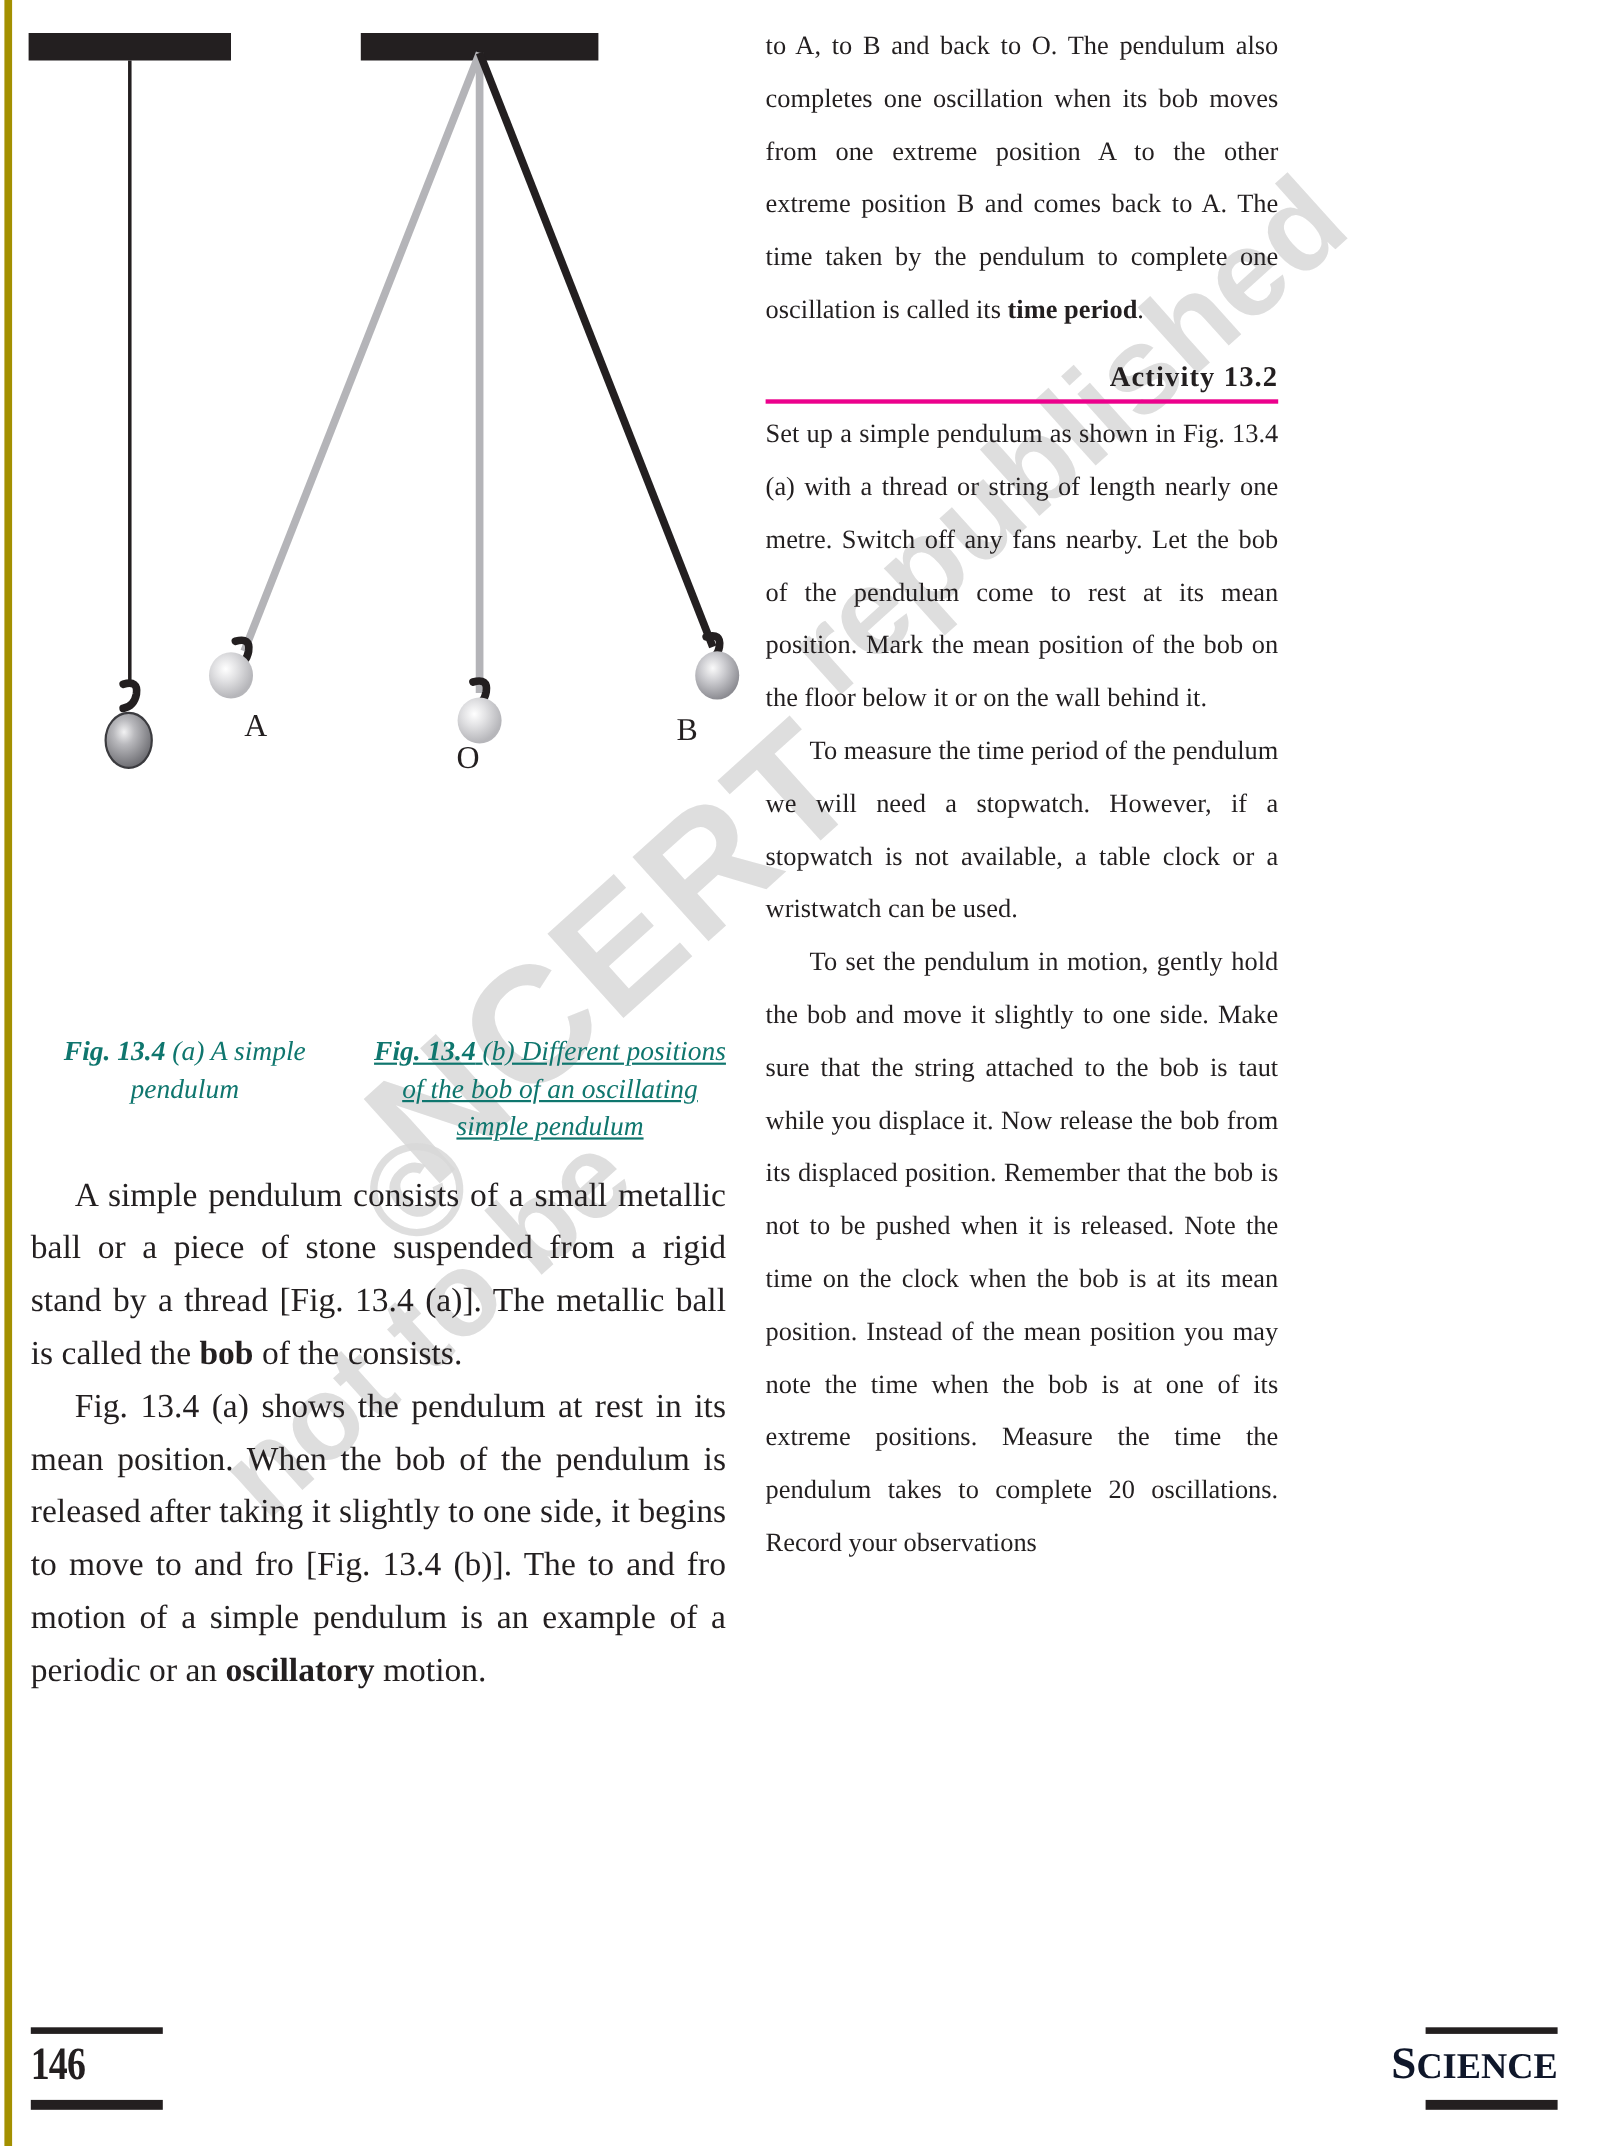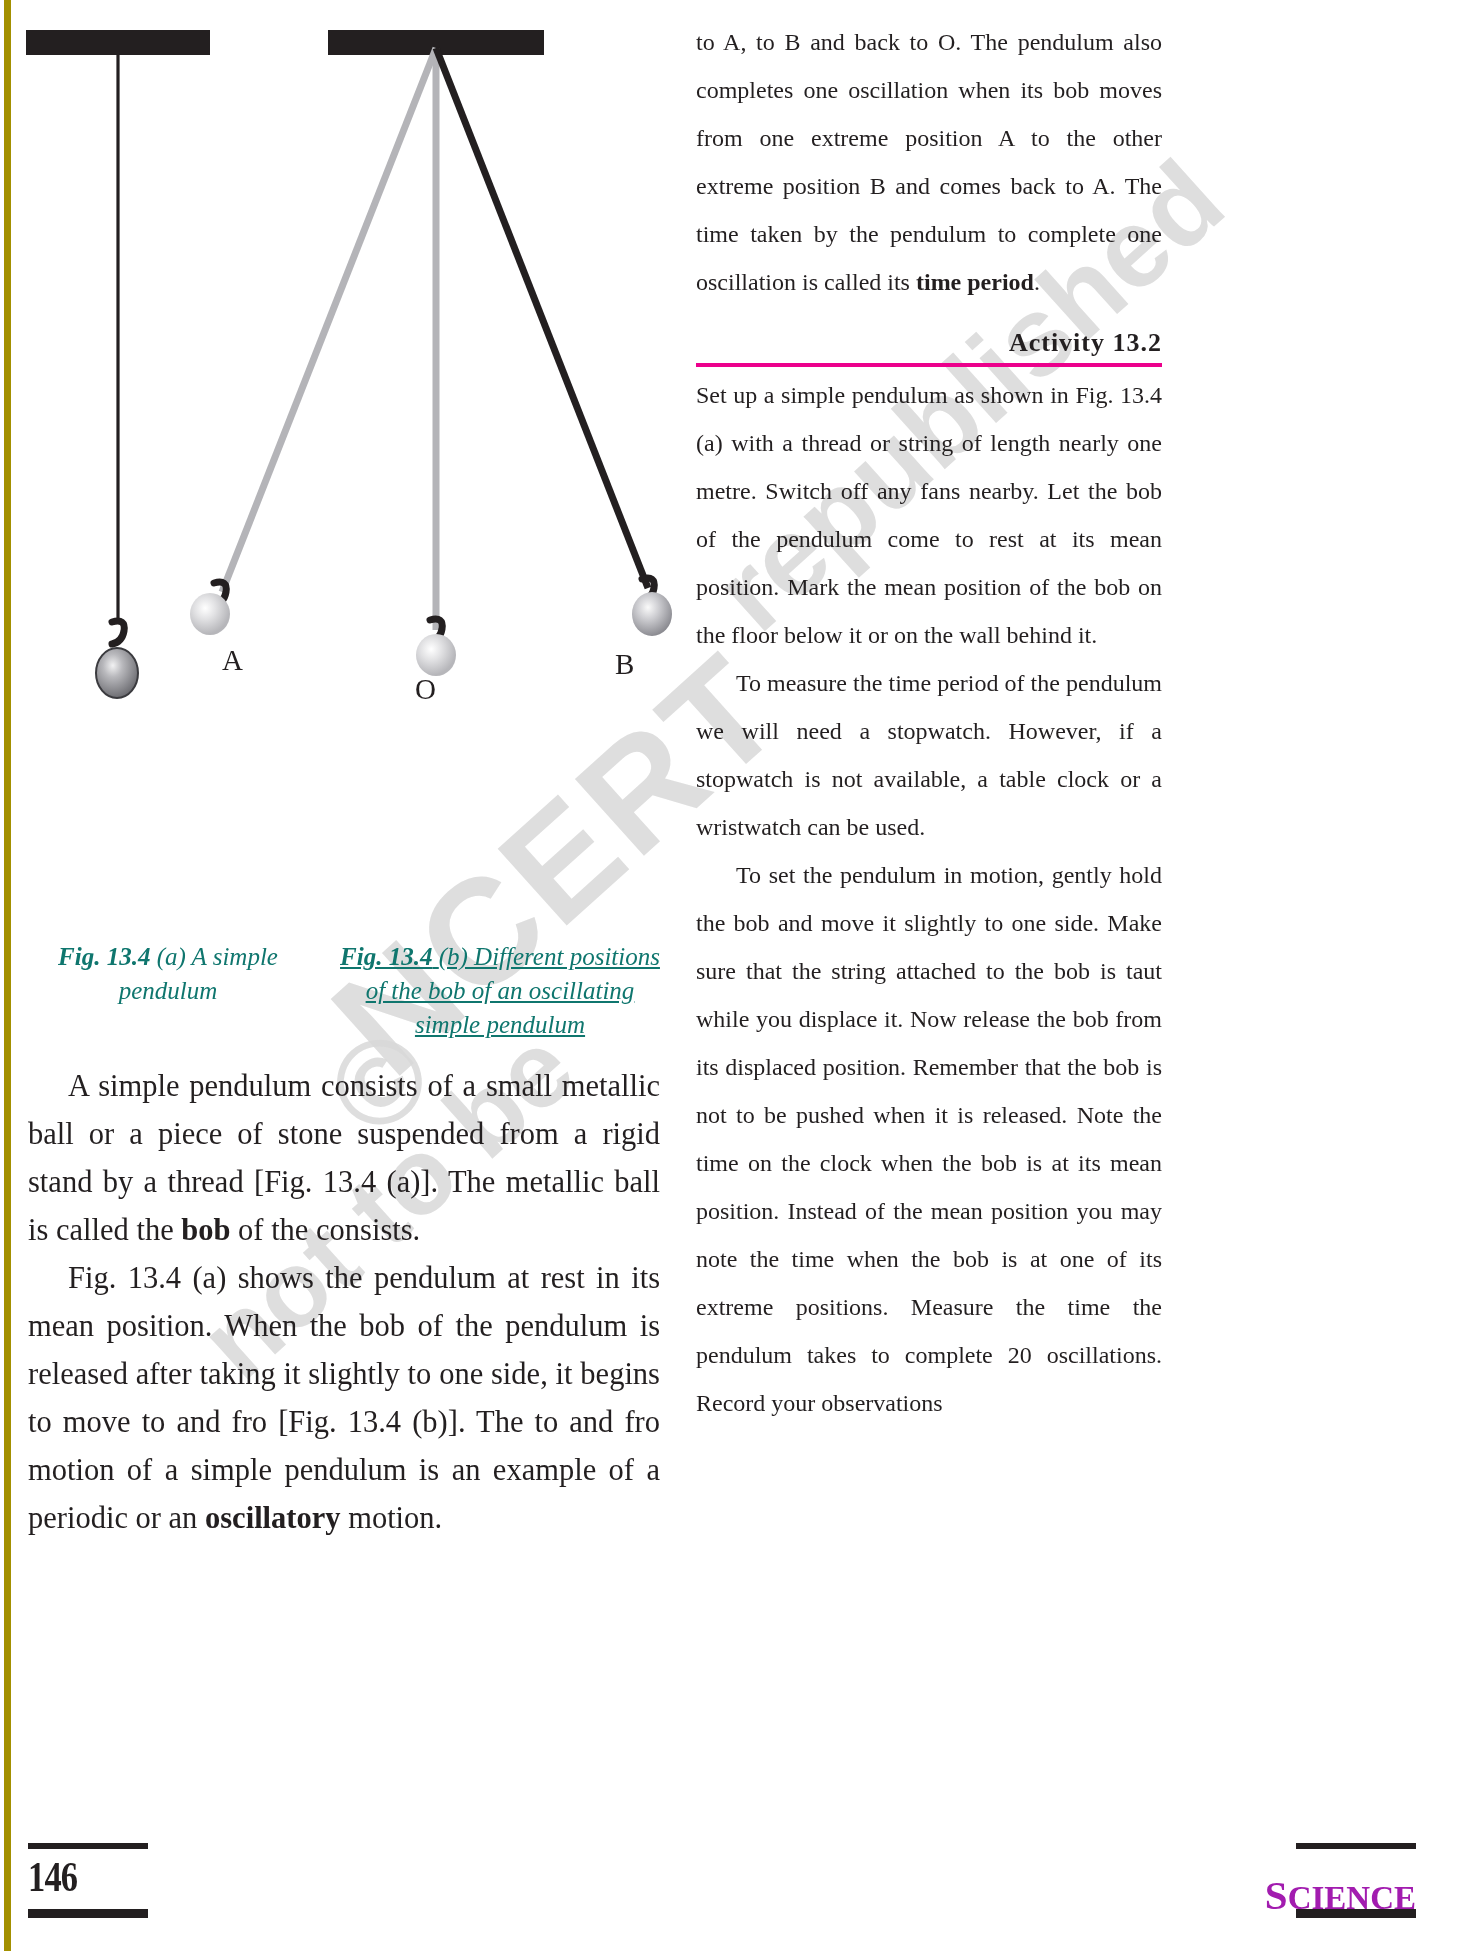--- a/index.html
+++ b/index.html
@@ -155,24 +155,24 @@
     font-weight: 700;
     letter-spacing: -1px;
     color: #231f20;
     font-family: "Liberation Serif", serif;
     transform: scaleX(.82);
     transform-origin: left top;
   }
   .subject {
     position: absolute;
     right: 51px;
-    top: 40px;
+    top: 20px;
     font-size: 33px;
     font-weight: 700;
-    color: #a21caf;
+    color: #0f172a;
     font-variant: small-caps;
     letter-spacing: 0px;
     font-family: "Liberation Serif", serif;
     margin-left: 10px;
   }
   .subject .cap { font-size: 41px; }
 </style>
 </head>
 <body>
 

